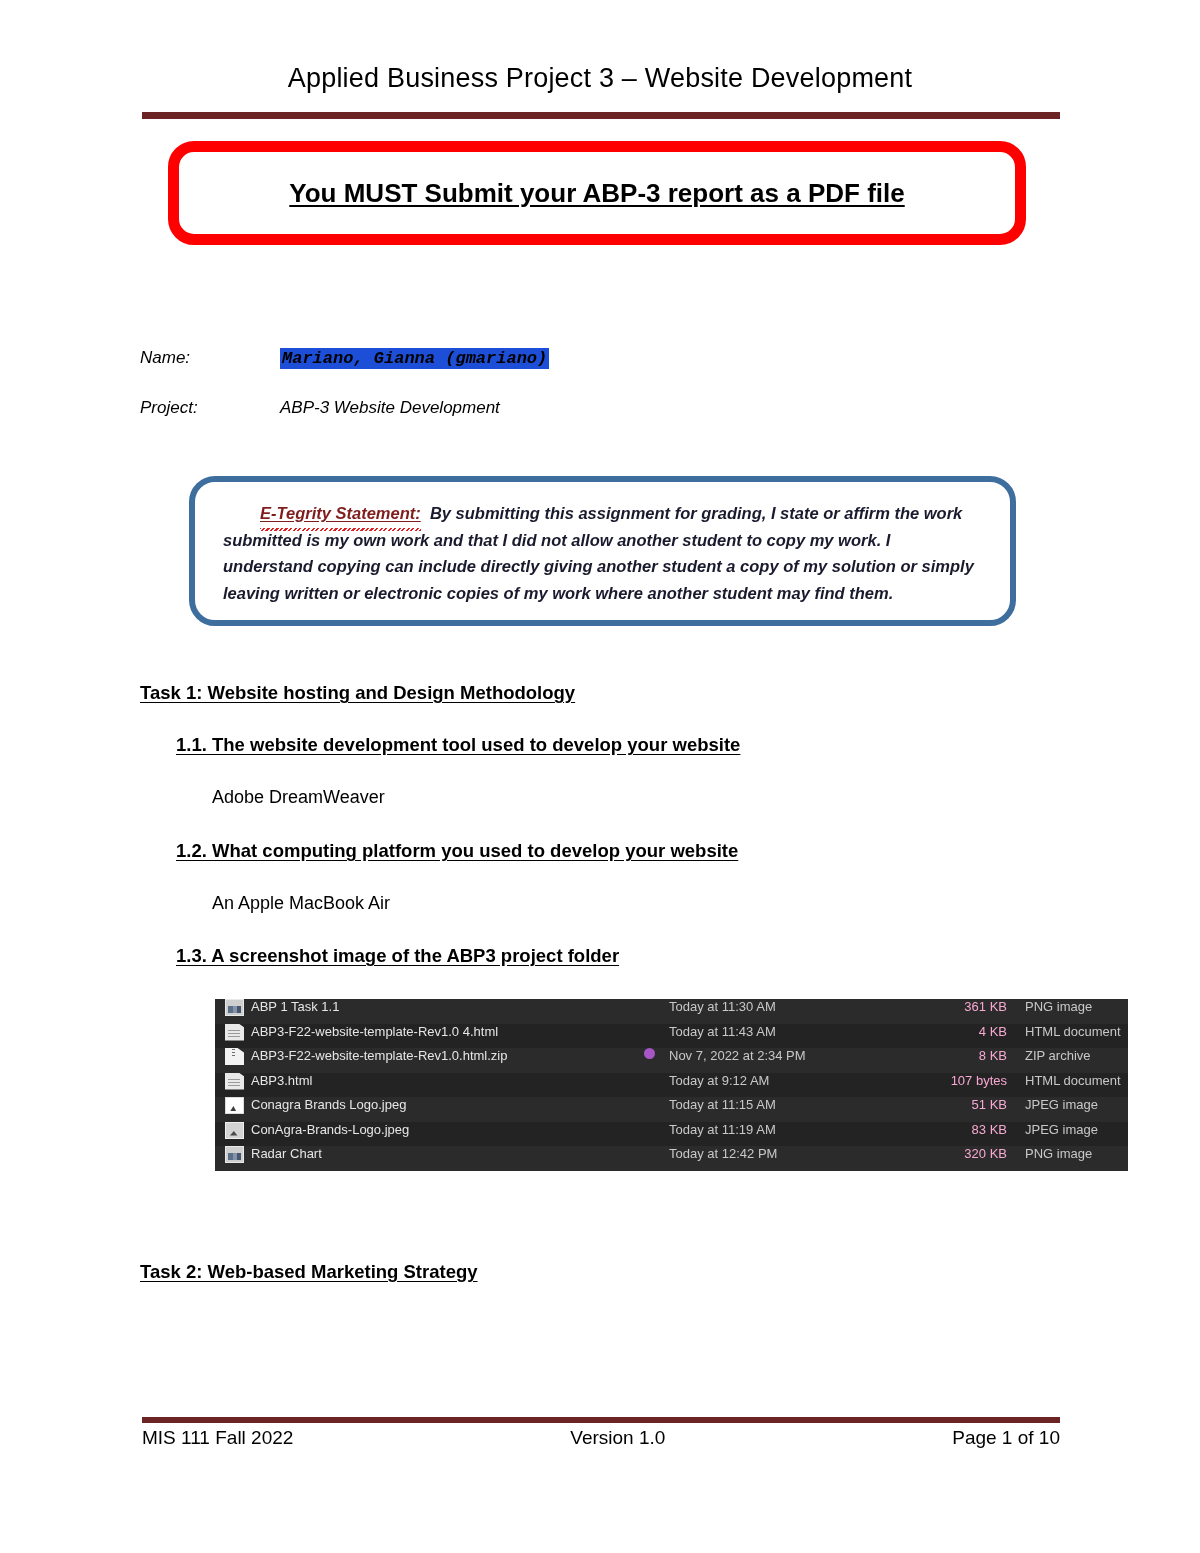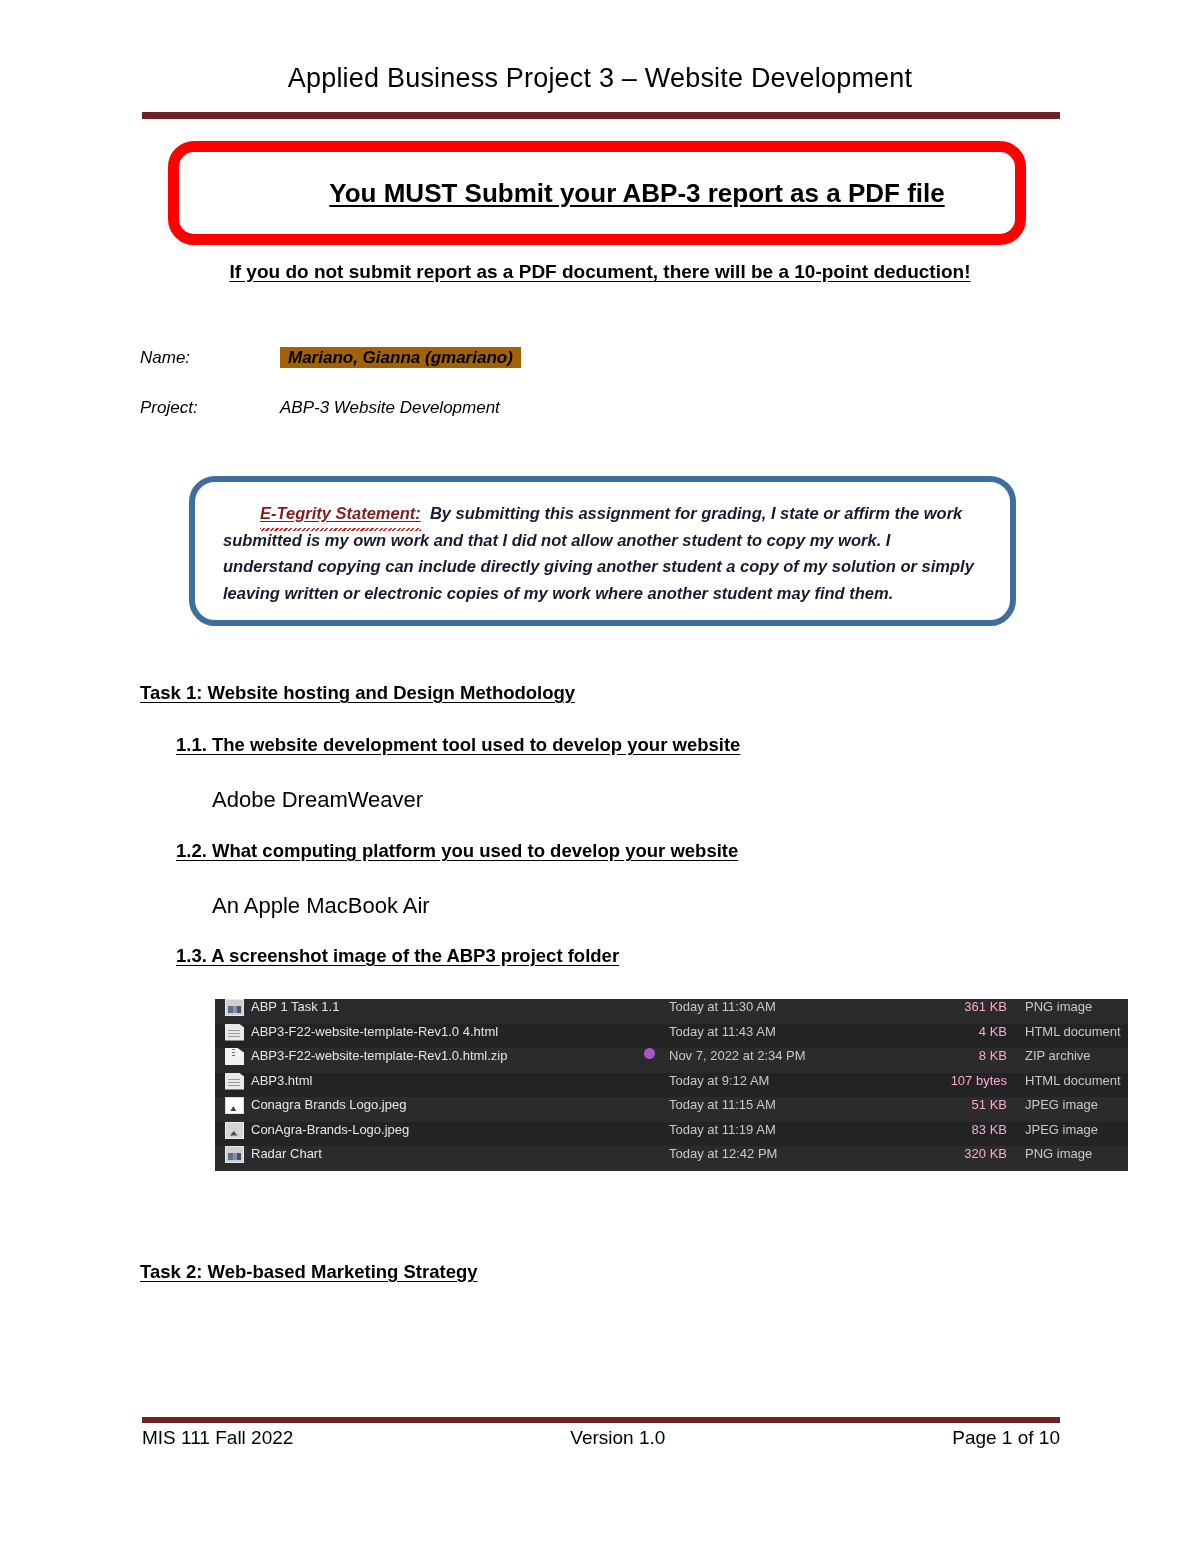--- a/index.html
+++ b/index.html
@@ -64,21 +64,20 @@
     height: 100%;
     display: flex;
     align-items: center;
     justify-content: center;
     font-size: 26px;
     font-weight: bold;
     text-decoration: underline;
     text-underline-offset: 3px;
     color: #000;
     white-space: nowrap;
-    padding-left: 40px;
   }
 
   .deduction-line {
     position: absolute;
     left: 140px;
     top: 261px;
     width: 920px;
     text-align: center;
     font-size: 19px;
     font-weight: bold;
@@ -103,22 +102,23 @@
     display: inline-block;
     width: 140px;
     font-style: italic;
     font-weight: normal;
   }
   .field-value {
     font-style: italic;
     font-weight: bold;
   }
   .highlight {
-    background: #a16207;
-    padding: 1px 8px;
+    background: #1d4ed8;
+    padding: 1px 2px;
+    font-family: Liberation Mono, monospace;
   }
   .field-value.plain { font-weight: normal; }
 
   
   .etegrity-box {
     position: absolute;
     left: 189px;
     top: 476px;
     width: 827px;
     height: 150px;
@@ -175,21 +175,21 @@
     font-size: 18.5px;
     font-weight: bold;
     text-decoration: underline;
     text-underline-offset: 3px;
     color: #000;
     white-space: nowrap;
   }
   .answer-text {
     position: absolute;
     left: 212px;
-    font-size: 22px;
+    font-size: 18px;
     font-weight: normal;
     color: #000;
     white-space: nowrap;
   }
 
   
   .finder {
     position: absolute;
     left: 215px;
     top: 999px;
@@ -352,21 +352,20 @@
 
   <div class="doc-header">
     <div class="doc-header-title">Applied Business Project 3 – Website Development</div>
   </div>
   <div class="header-rule"></div>
 
   <div class="alert-box">
     <div class="alert-text">You MUST Submit your ABP-3 report as a PDF file</div>
   </div>
 
-  <div class="deduction-line">If you do not submit report as a PDF document, there will be a 10-point deduction!</div>
 
   <div class="field-row name-row">
     <span class="field-label">Name:</span><span class="field-value highlight">Mariano, Gianna (gmariano)</span>
   </div>
   <div class="field-row project-row">
     <span class="field-label">Project:</span><span class="field-value plain">ABP-3 Website Development</span>
   </div>
 
   <div class="etegrity-box">
     <div class="etegrity-inner"><span class="etegrity-label">E-Tegrity Statement:</span>&nbsp;&nbsp;<span>By submitting this assignment for grading, I state or affirm the work submitted is my own work and that I did not allow another student to copy my work.  I understand copying can include directly giving another student a copy of my solution or simply leaving written or electronic copies of my work where another student may find them.</span></div>

